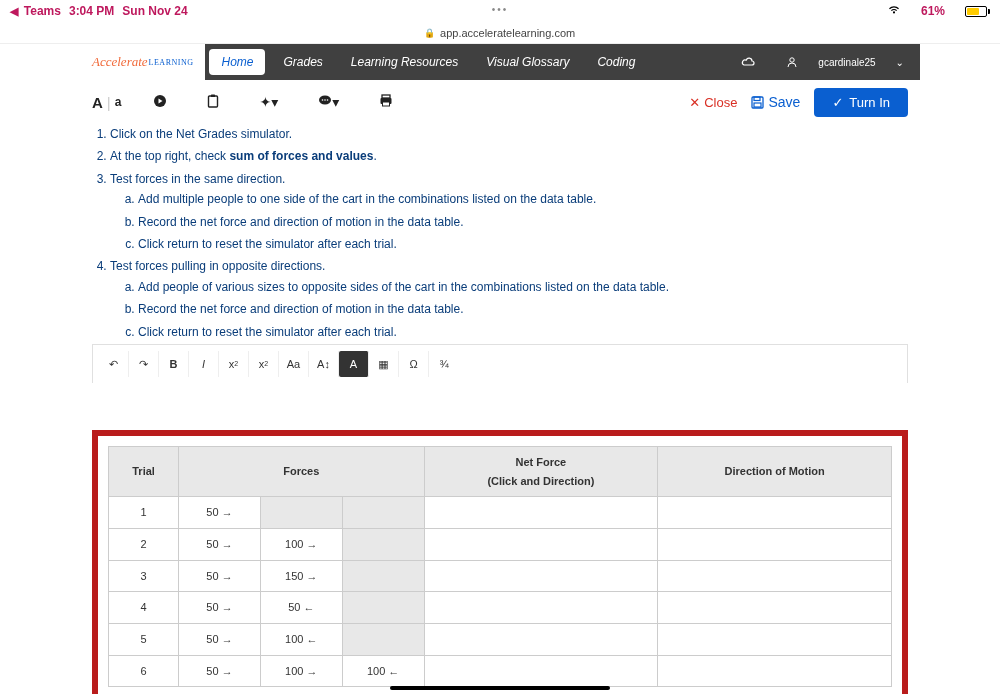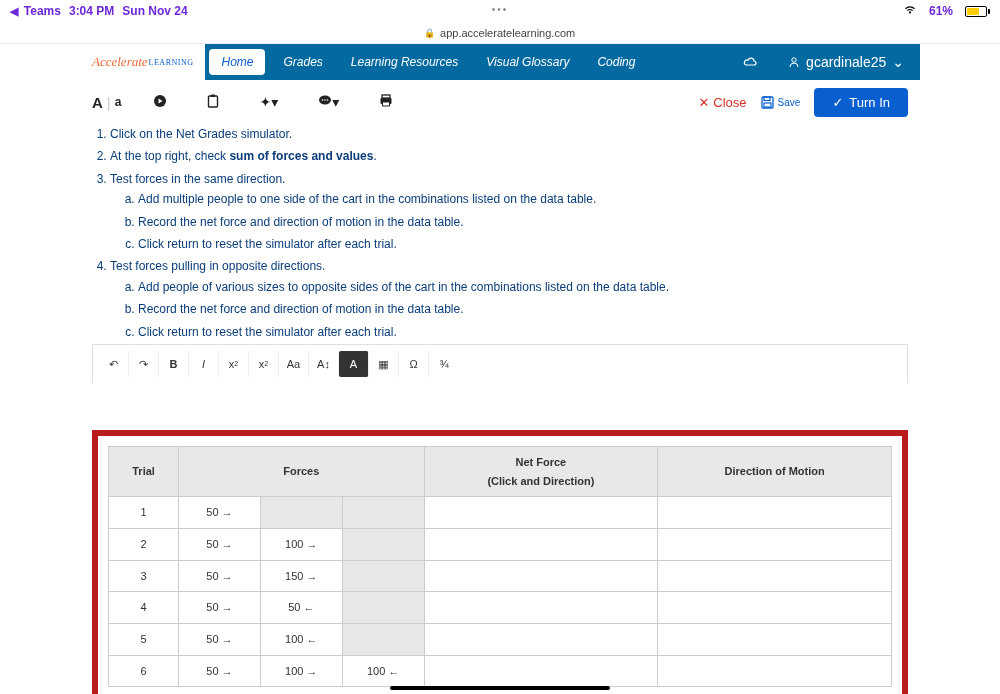--- a/index.html
+++ b/index.html
@@ -1,47 +1,47 @@
 <!DOCTYPE html>
 <html><head>
 <meta charset="utf-8">
 <style>
 * { margin: 0; padding: 0; box-sizing: border-box; }
 body { font-family: -apple-system, BlinkMacSystemFont, "Segoe UI", sans-serif; background: #fff; width: 1000px; height: 694px; overflow: hidden; }
 
-.statusbar { display: flex; align-items: center; justify-content: space-between; height: 22px; padding: 0 10px; font-size: 12px; font-weight: 600; color: #6d28d9; }
+.statusbar { display: flex; align-items: center; justify-content: space-between; height: 22px; padding: 0 10px; font-size: 12px; font-weight: 600; color: #be185d; }
 .statusbar .left { display: flex; align-items: center; gap: 8px; }
-.statusbar .right { display: flex; align-items: center; gap: 12px; }
+.statusbar .right { display: flex; align-items: center; gap: 20px; }
 .back-arrow { font-size: 11px; margin-right: 2px; }
 
 .urlbar-row { display: flex; align-items: center; justify-content: center; height: 22px; font-size: 11px; color: #444; position: relative; border-bottom: 1px solid #eee; }
 .urlbar-row .dots { position: absolute; top: 50%; left: 50%; transform: translate(-50%, -260%); font-size: 10px; color: #888; letter-spacing: 2px; }
 .urlbar-row .url { display: flex; align-items: center; gap: 4px; }
 .urlbar-row .lock { font-size: 9px; }
 
-.topnav { background: #0369a1; color: #fff; display: flex; align-items: center; height: 36px; margin: 0 80px; font-size: 12px; }
+.topnav { background: #404040; color: #fff; display: flex; align-items: center; height: 36px; margin: 0 80px; font-size: 12px; }
 .brand { background: #fff; color: #f16a3a; padding: 0 12px; height: 100%; display: flex; align-items: center; font-size: 13px; font-family: Georgia, serif; font-style: italic; }
 .brand .b1 { color: #f16a3a; }
 .brand .b2 { color: #0a5fd0; font-size: 8px; font-style: normal; letter-spacing: 0.5px; margin-left: 1px; }
 .nav-items { display: flex; align-items: center; gap: 0; height: 100%; }
 .nav-item { padding: 0 14px; height: 100%; display: flex; align-items: center; cursor: pointer; font-style: italic; }
 .nav-item.active { background: #fff; color: #0a5fd0; margin: 4px 4px; height: 26px; border-radius: 4px; padding: 0 12px; }
 .nav-spacer { flex: 1; }
 .nav-icon { padding: 0 14px; display: flex; align-items: center; font-size: 14px; }
-.nav-user { display: flex; align-items: center; gap: 6px; padding: 0 16px; font-size: 14px; }
+.nav-user { display: flex; align-items: center; gap: 20px; padding: 0 16px; font-size: 10px; }
 
 .toolbar { display: flex; align-items: center; height: 44px; margin: 0 80px; padding: 0 12px; font-size: 13px; }
 .toolbar .left-tools { display: flex; align-items: center; gap: 24px; }
 .toolbar .left-tools .Aa { font-weight: 700; font-size: 15px; color: #222; display: flex; align-items: center; gap: 4px; }
 .toolbar .left-tools .Aa .divider { color: #ccc; font-weight: 400; }
 .toolbar .icon-btn { color: #222; font-size: 14px; padding: 0 8px; cursor: pointer; }
 .toolbar .spacer { flex: 1; }
 .toolbar .right-tools { display: flex; align-items: center; gap: 14px; }
 .close-btn { color: #d93025; display: flex; align-items: center; gap: 4px; cursor: pointer; font-size: 13px; }
-.save-btn { color: #0a5fd0; display: flex; align-items: center; gap: 4px; cursor: pointer; font-size: 10px; }
+.save-btn { color: #0a5fd0; display: flex; align-items: center; gap: 4px; cursor: pointer; font-size: 14px; }
 .turnin-btn { background: #0a5fd0; color: #fff; border-radius: 4px; padding: 7px 18px; display: flex; align-items: center; gap: 6px; cursor: pointer; font-size: 13px; }
 
 .content { margin: 0 80px; padding: 0 12px; color: #0a3d7a; font-size: 12px; line-height: 1.7; }
 .content ol { padding-left: 18px; }
 .content ol ol { list-style-type: lower-alpha; padding-left: 28px; }
 .content ol li { margin-bottom: 2px; }
 .section-title { color: #222; font-weight: 700; font-size: 13px; margin: 14px 0 10px; }
 
 .editor-toolbar { display: flex; align-items: center; gap: 0; border: 1px solid #e0e0e0; border-bottom: none; background: #fff; padding: 6px 6px; }
 .editor-toolbar .btn { width: 30px; height: 26px; display: flex; align-items: center; justify-content: center; font-size: 11px; color: #333; border-right: 1px solid #eee; cursor: pointer; }

